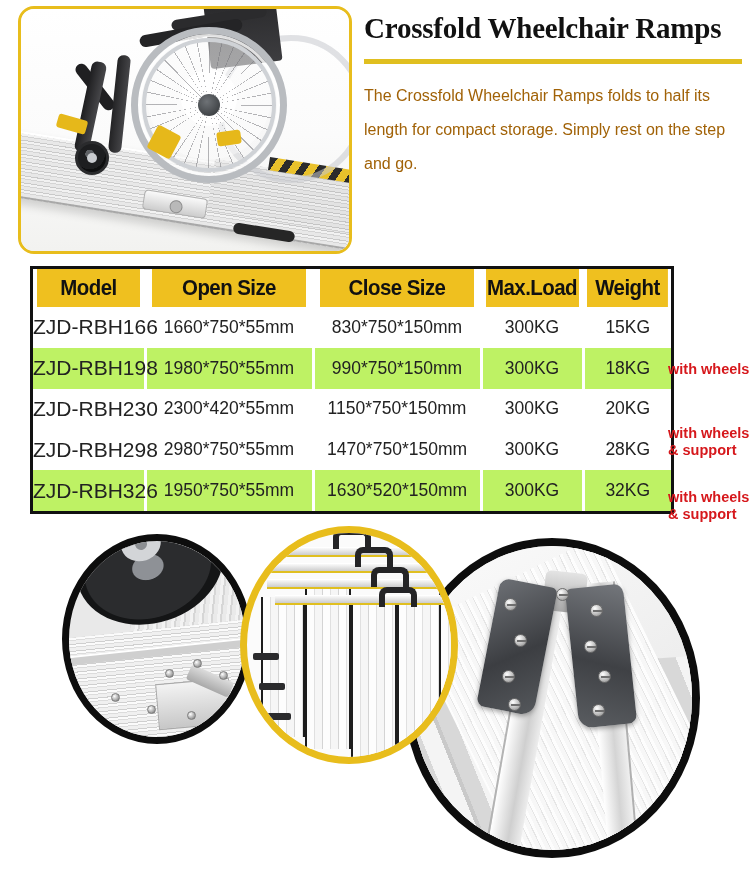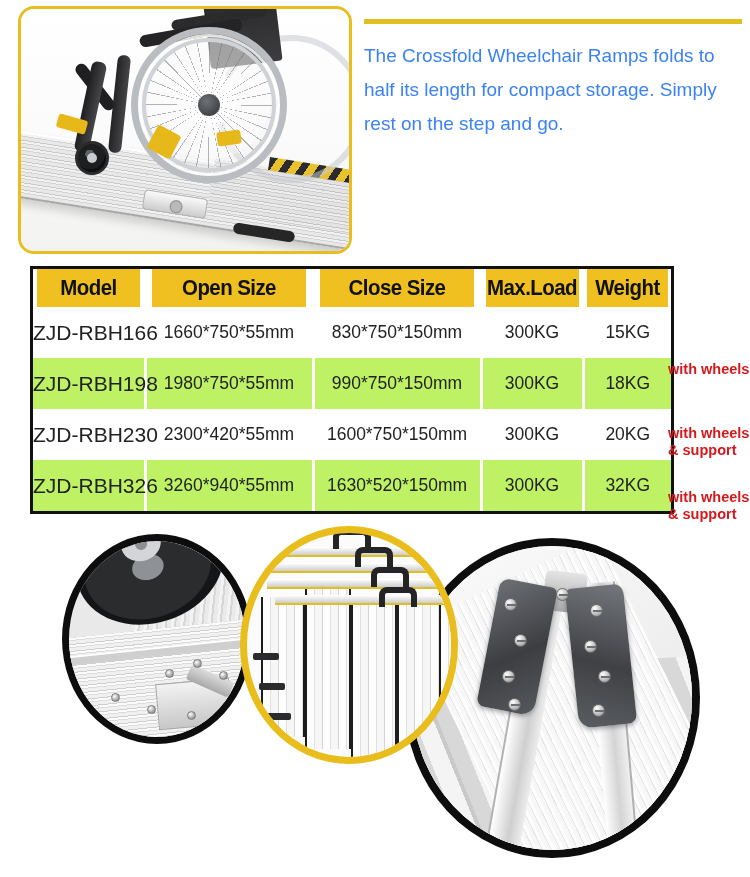--- a/index.html
+++ b/index.html
@@ -242,23 +242,23 @@
     white-space: nowrap;
   }
   .intro-rule {
     margin-top: 11px;
     width: 378px;
     height: 5px;
     background: #e0bf20;
   }
   .intro-body {
     margin-top: 15px;
-    font-size: 19px;
+    font-size: 16px;
     line-height: 34px;
-    color: #3b82f6;
+    color: #a16207;
     font-family: "Liberation Sans", sans-serif;
   }
 
   
   .spec-wrap {
     position: absolute;
     left: 30px; top: 266px;
     width: 644px; height: 248px;
     border: 3px solid #111111;
     background: #ffffff;
@@ -545,20 +545,21 @@
         <div class="ph-foot"></div>
         <div class="ph-foot2"></div>
         <div class="ph-foot3"></div>
         <div class="ph-caster"></div>
         <div class="ph-hinge"></div>
         <div class="ph-handle"></div>
       </div>
     </div>
 
     <div class="intro">
+      <div class="intro-title">Crossfold Wheelchair Ramps</div>
       <div class="intro-rule"></div>
       <div class="intro-body">The Crossfold Wheelchair Ramps folds to half its length for compact storage. Simply rest on the step and go.</div>
     </div>
 
   </div>
 
   <div class="spec-wrap">
     <table class="spec">
       <colgroup>
         <col class="col-model">
@@ -587,27 +588,34 @@
         <tr class="row-alt">
           <td>ZJD-RBH198</td>
           <td>1980*750*55mm</td>
           <td>990*750*150mm</td>
           <td>300KG</td>
           <td>18KG</td>
         </tr>
         <tr class="row-norm">
           <td>ZJD-RBH230</td>
           <td>2300*420*55mm</td>
-          <td>1600*750*150mm</td>
+          <td>1150*750*150mm</td>
           <td>300KG</td>
           <td>20KG</td>
         </tr>
+        <tr class="row-norm">
+          <td>ZJD-RBH298</td>
+          <td>2980*750*55mm</td>
+          <td>1470*750*150mm</td>
+          <td>300KG</td>
+          <td>28KG</td>
+        </tr>
         <tr class="row-alt">
           <td>ZJD-RBH326</td>
-          <td>3260*940*55mm</td>
+          <td>1950*750*55mm</td>
           <td>1630*520*150mm</td>
           <td>300KG</td>
           <td>32KG</td>
         </tr>
       </tbody>
     </table>
   </div>
 
   <div class="notes">
     <div class="note note-1">

